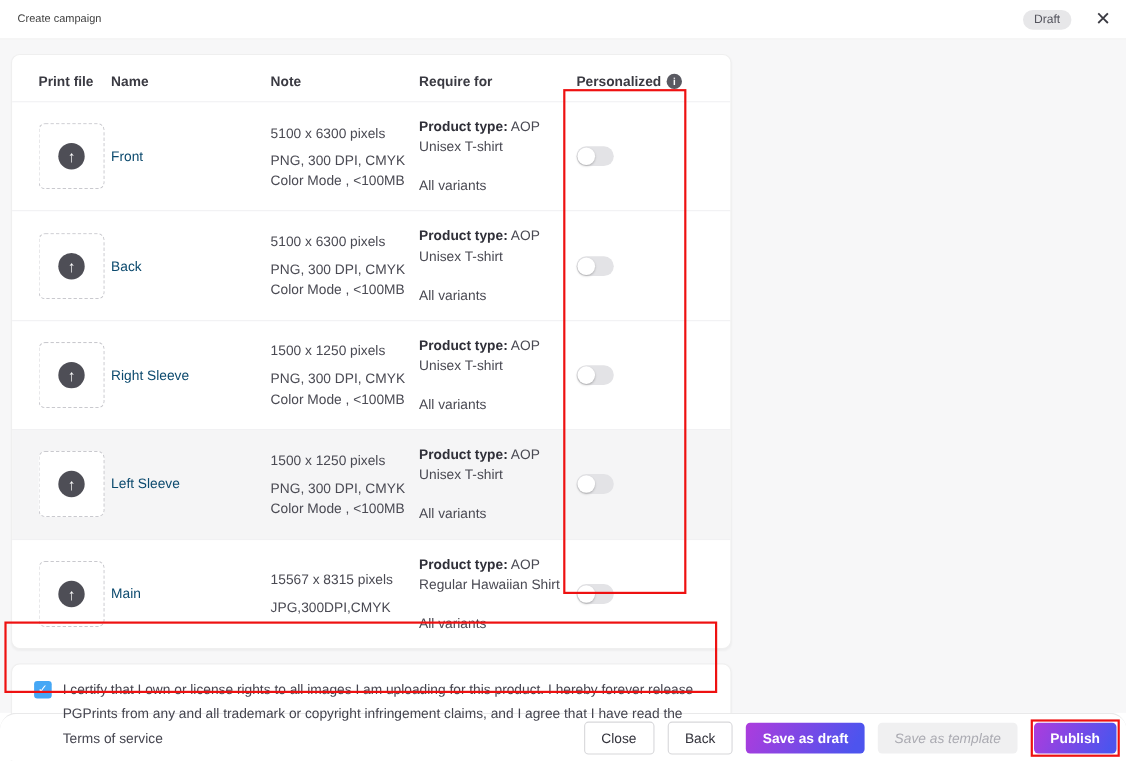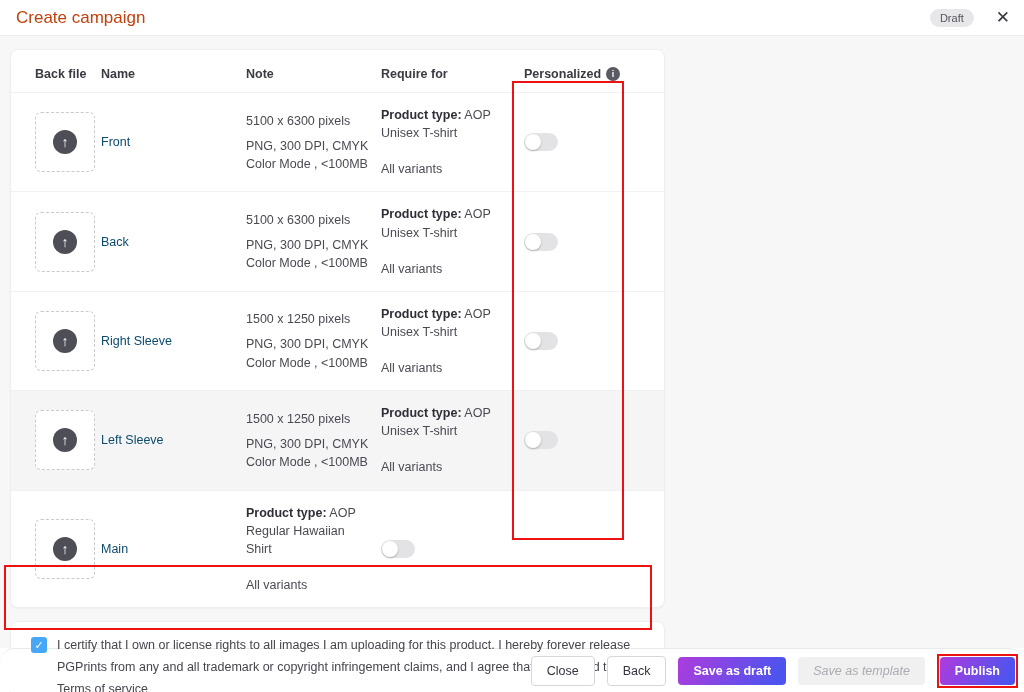--- a/index.html
+++ b/index.html
@@ -14,21 +14,21 @@
 
   
   .topbar {
     height: 36px;
     background: #ffffff;
     border-bottom: 1px solid #ececec;
     display: flex;
     align-items: center;
     padding: 0 14px 0 16px;
   }
-  .topbar-title { font-size: 17px; color: #c2410c; flex: 1; }
+  .topbar-title { font-size: 10px; color: #404040; flex: 1; }
   .draft-badge {
     background: #e7e7e9;
     color: #55555e;
     font-size: 11px;
     padding: 3px 10px;
     border-radius: 10px;
     margin-right: 22px;
   }
   .close-x {
     font-size: 17px;
@@ -222,21 +222,21 @@
   <div class="topbar-title">Create campaign</div>
   <div class="draft-badge">Draft</div>
   <div class="close-x">✕</div>
 </div>
 
 <div class="content">
 
   <div class="card files-card">
 
     <div class="thead">
-      <div>Back file</div>
+      <div>Print file</div>
       <div>Name</div>
       <div>Note</div>
       <div>Require for</div>
       <div class="th-personalized">
         <span>Personalized</span>
         <span class="info-icon">i</span>
       </div>
     </div>
 
     <div class="trow">
@@ -327,20 +327,24 @@
         </div>
     </div>
 
     <div class="trow">
       <div>
           <div class="upload-box">
             <span class="upload-circle">↑</span>
           </div>
         </div>
       <div class="cell-name">Main</div>
+      <div class="cell-note">
+        <p class="note-size">15567 x 8315 pixels</p>
+        <p>JPG,300DPI,CMYK</p>
+      </div>
       <div class="cell-require">
         <p><b>Product type:</b><span> AOP Regular Hawaiian Shirt</span></p>
         <p class="variants">All variants</p>
       </div>
       <div>
           <div class="toggle">
             <div class="knob"></div>
           </div>
         </div>
     </div>

